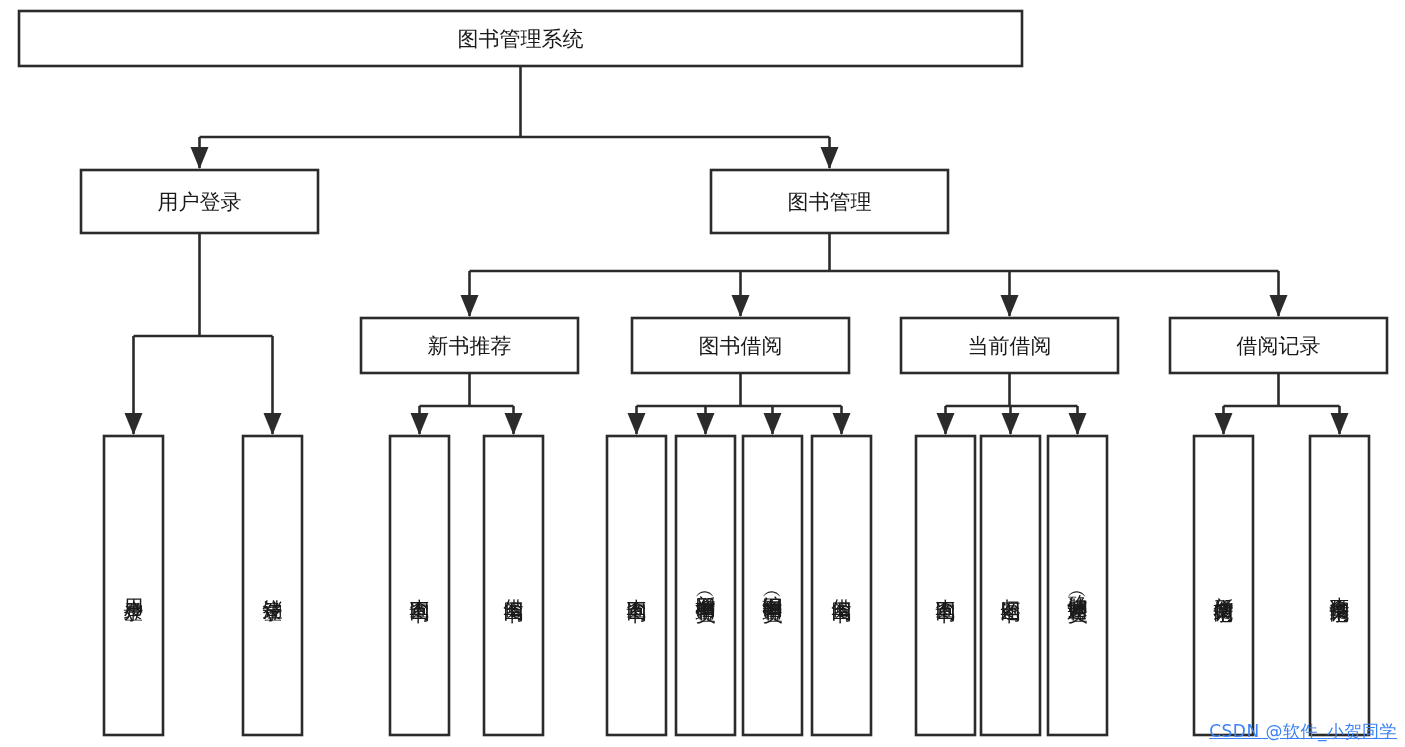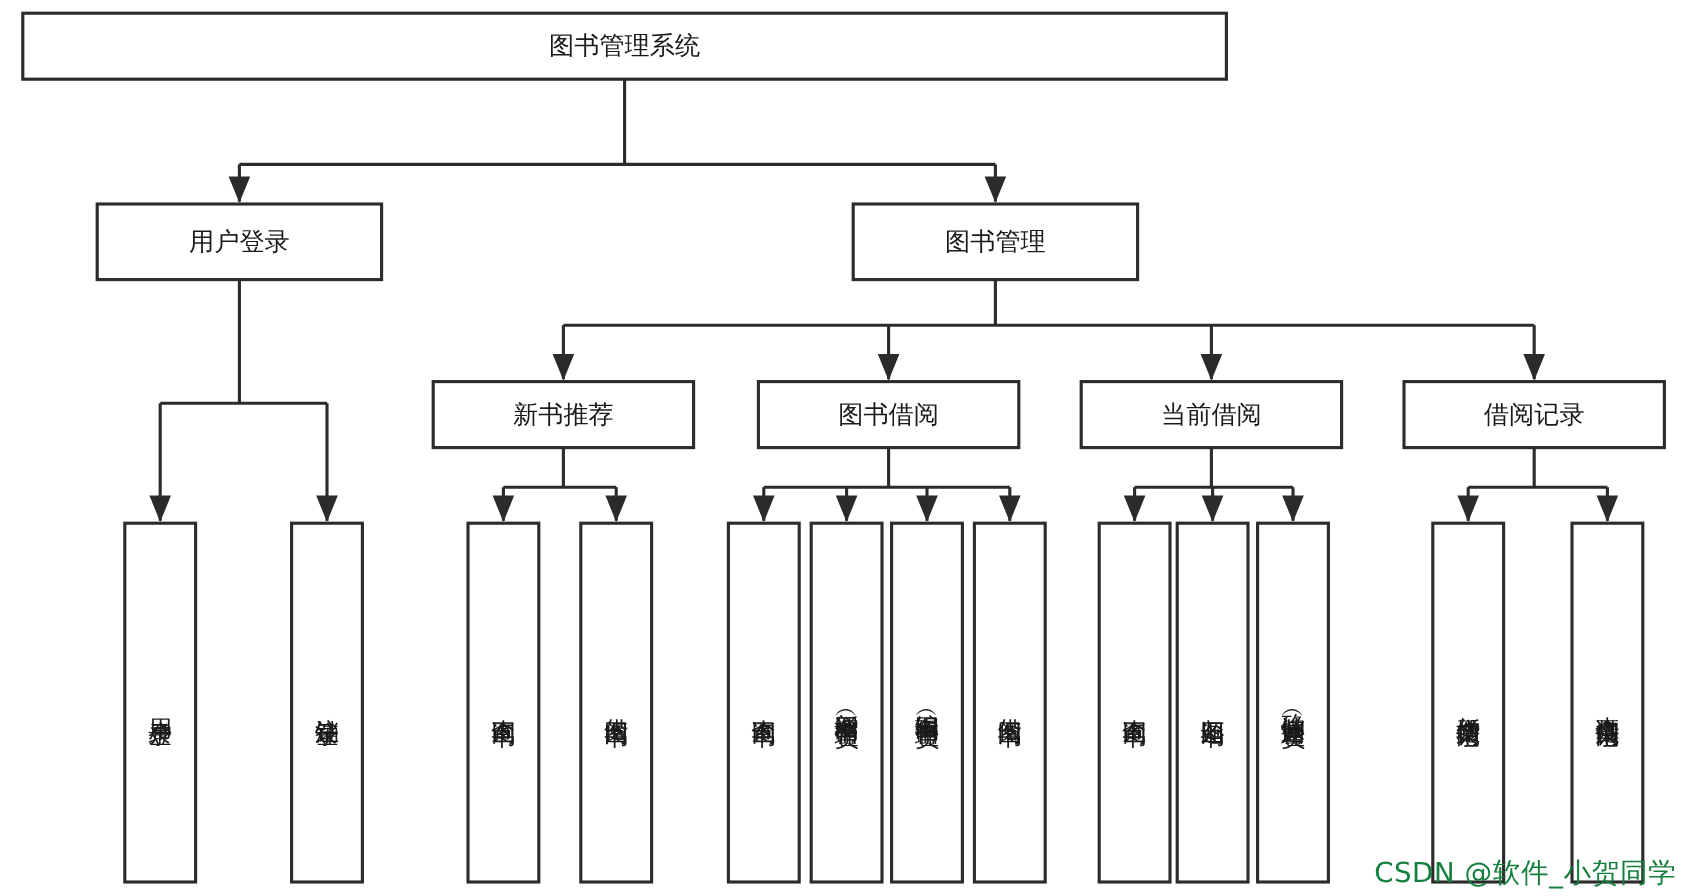--- a/index.html
+++ b/index.html
@@ -62,24 +62,25 @@
     justify-content: center;
     text-align: center;
     white-space: nowrap;
     pointer-events: none;
   }
   .watermark {
     position: absolute;
     right: 8px;
     bottom: 4px;
     font-family: "DejaVu Sans", "Liberation Sans", sans-serif;
-    font-size: 23px;
-    color: #15803d;
+    font-size: 17px;
+    color: #3b82f6;
     letter-spacing: 0.5px;
     white-space: nowrap;
+    text-decoration: underline;
   }
 </style>
 </head>
 <body>
 
 <div id="diagram-root">
 
   <svg class="diagram" viewBox="0 0 1405 747">
     <g id="connectors">
         <line x1="520.5" y1="66" x2="520.5" y2="137" class="connector"></line>

